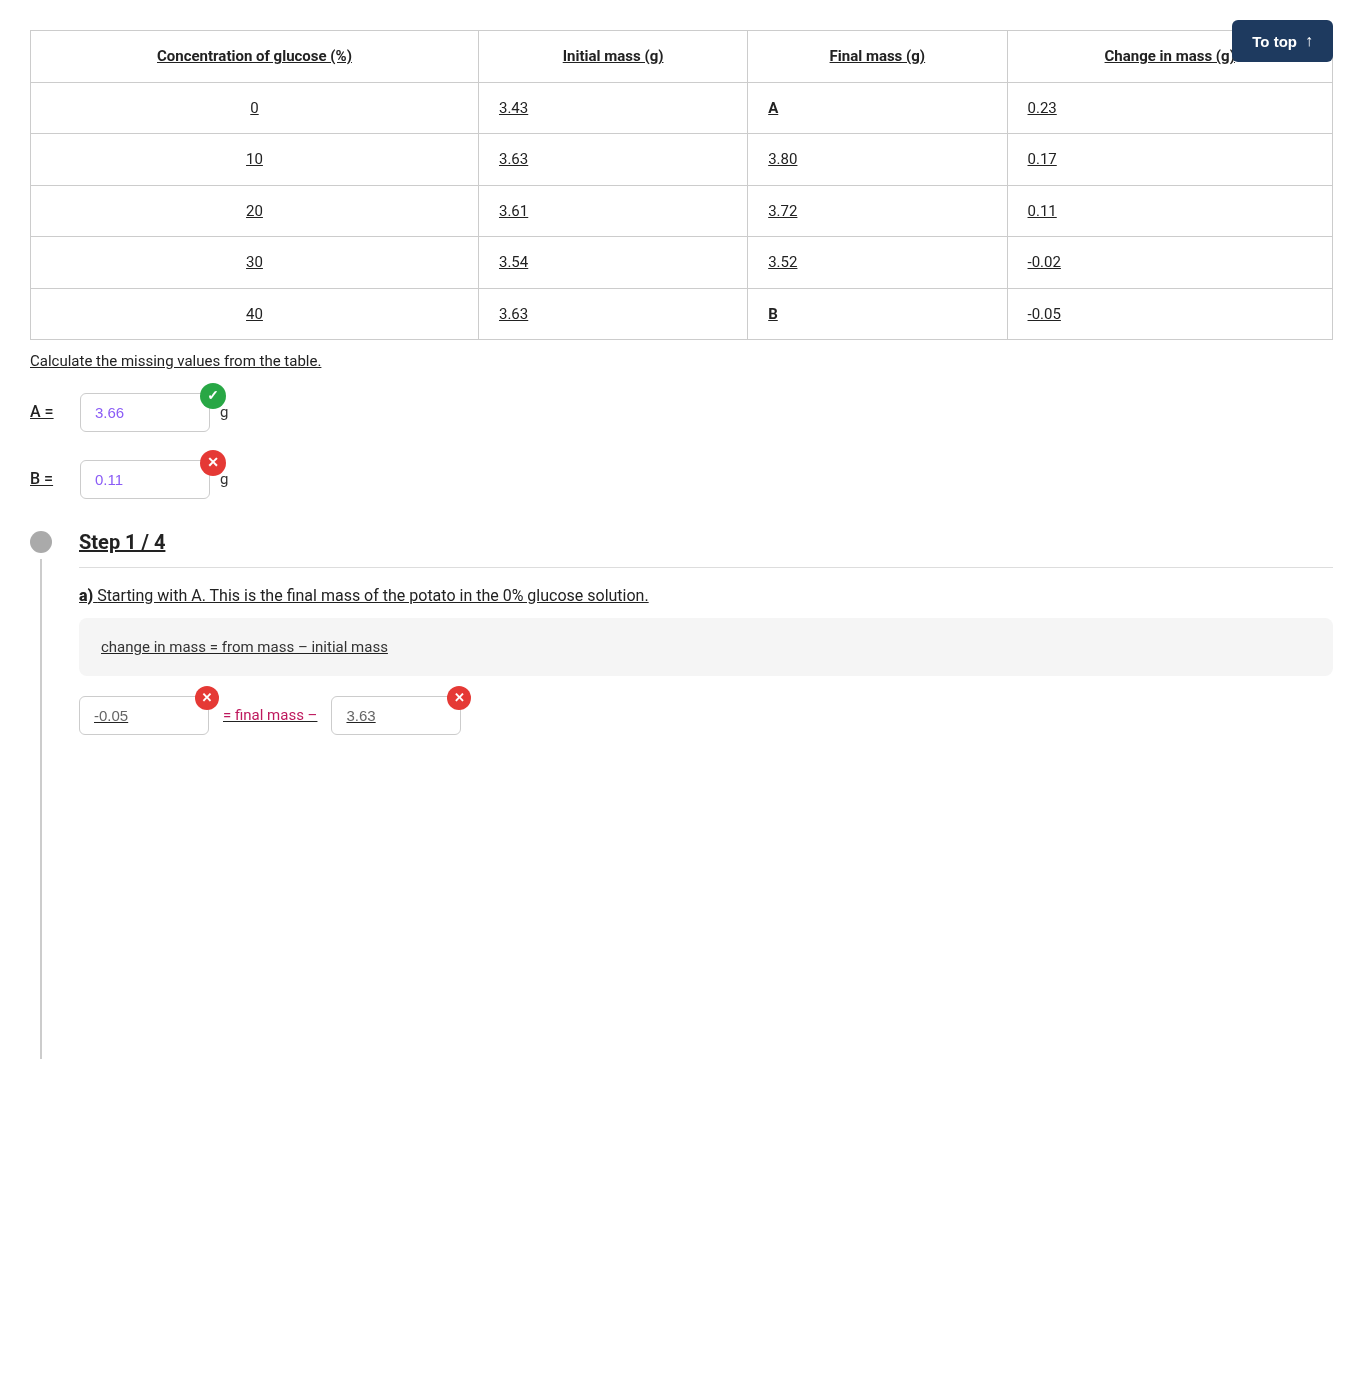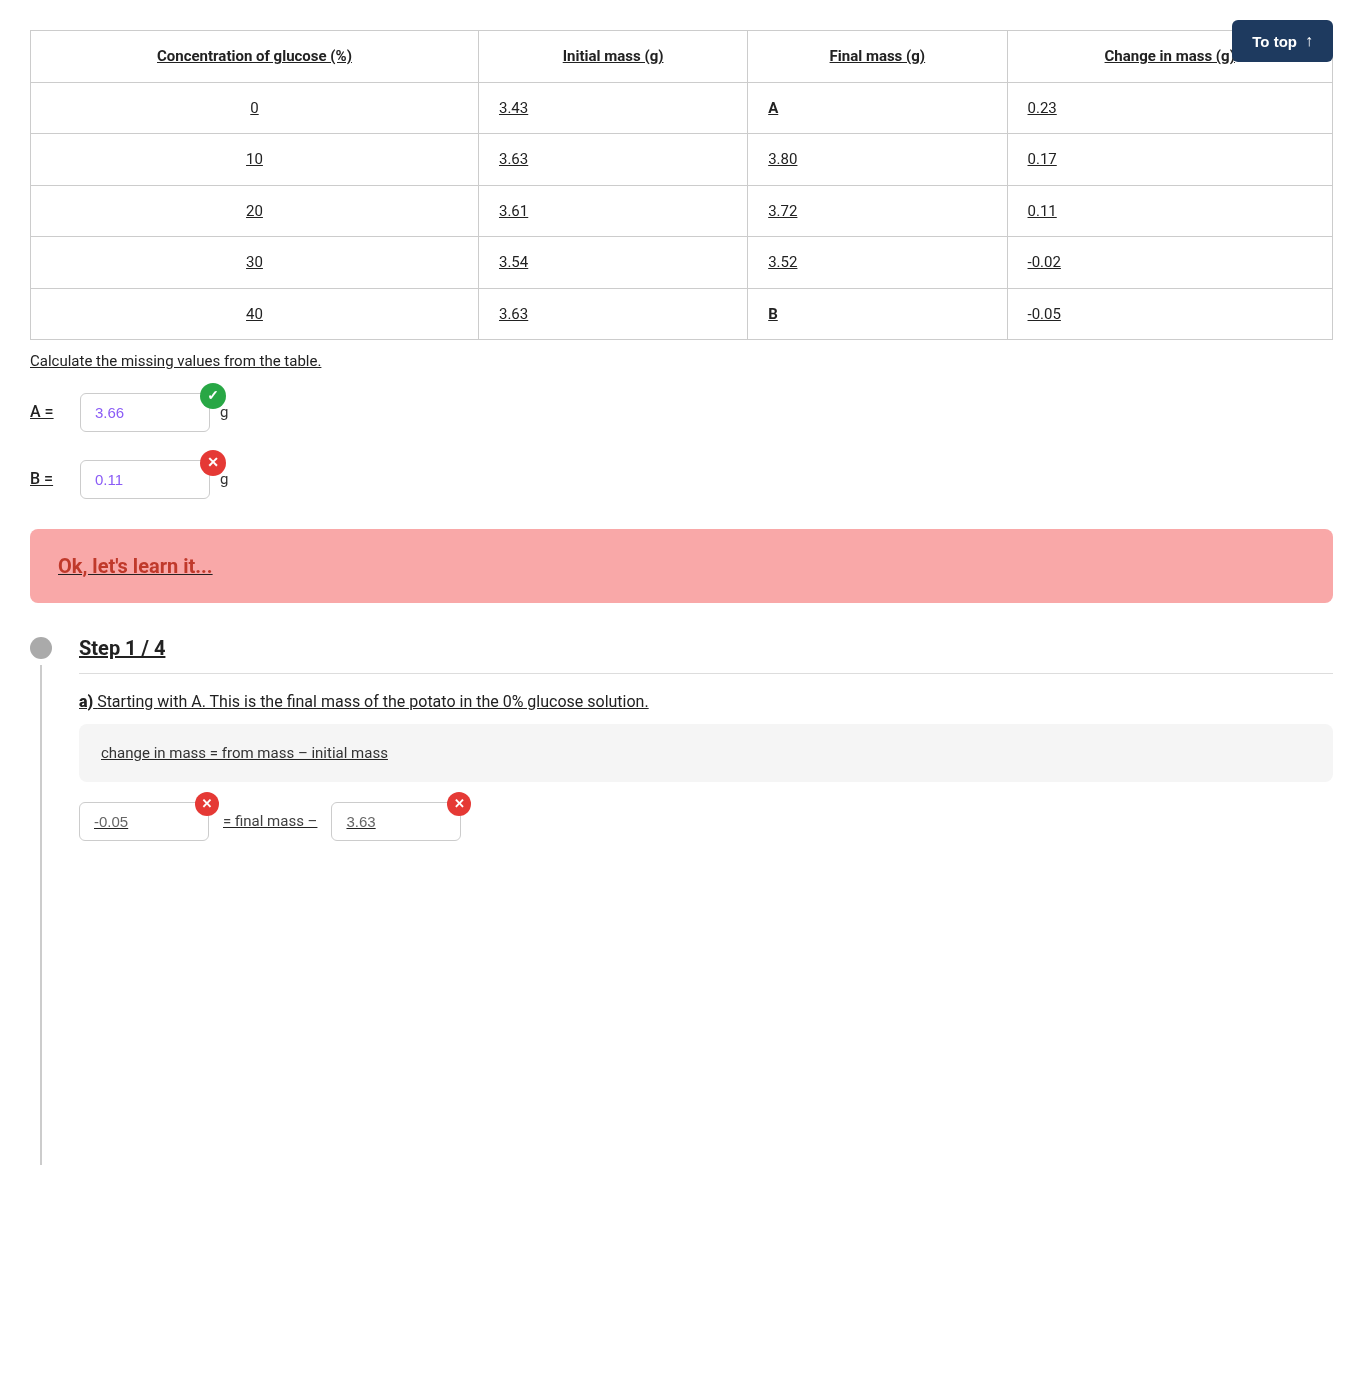--- a/index.html
+++ b/index.html
@@ -221,21 +221,21 @@
       border-radius: 6px;
       padding: 10px 14px;
       font-size: 15px;
       width: 130px;
       color: #666;
       background: #fff;
     }
 
     .fill-text {
       font-size: 15px;
-      color: #404040;
+      color: #be185d;
     }
 
     .fill-input-wrap {
       position: relative;
       display: inline-flex;
       align-items: center;
     }
 
     .fill-icon {
       width: 24px;
@@ -321,23 +321,20 @@
 
   <div class="input-row">
     <span class="var-label">B =</span>
     <div style="position:relative; display:inline-block;">
       <div class="status-icon incorrect">✕</div>
       <input class="answer-input" type="text" value="0.11" readonly="" style="">
     </div>
     <span class="unit-label">g</span>
   </div>
 
-  <div class="learn-banner">
-    <span class="learn-banner-text">Ok, let's learn it...</span>
-  </div>
 
   <div class="step-container">
     <div class="step-left">
       <div class="step-circle"></div>
       <div class="step-line"></div>
     </div>
     <div class="step-content">
       <h2 class="step-title">Step 1 / 4</h2>
 
       <p class="step-subtitle">

